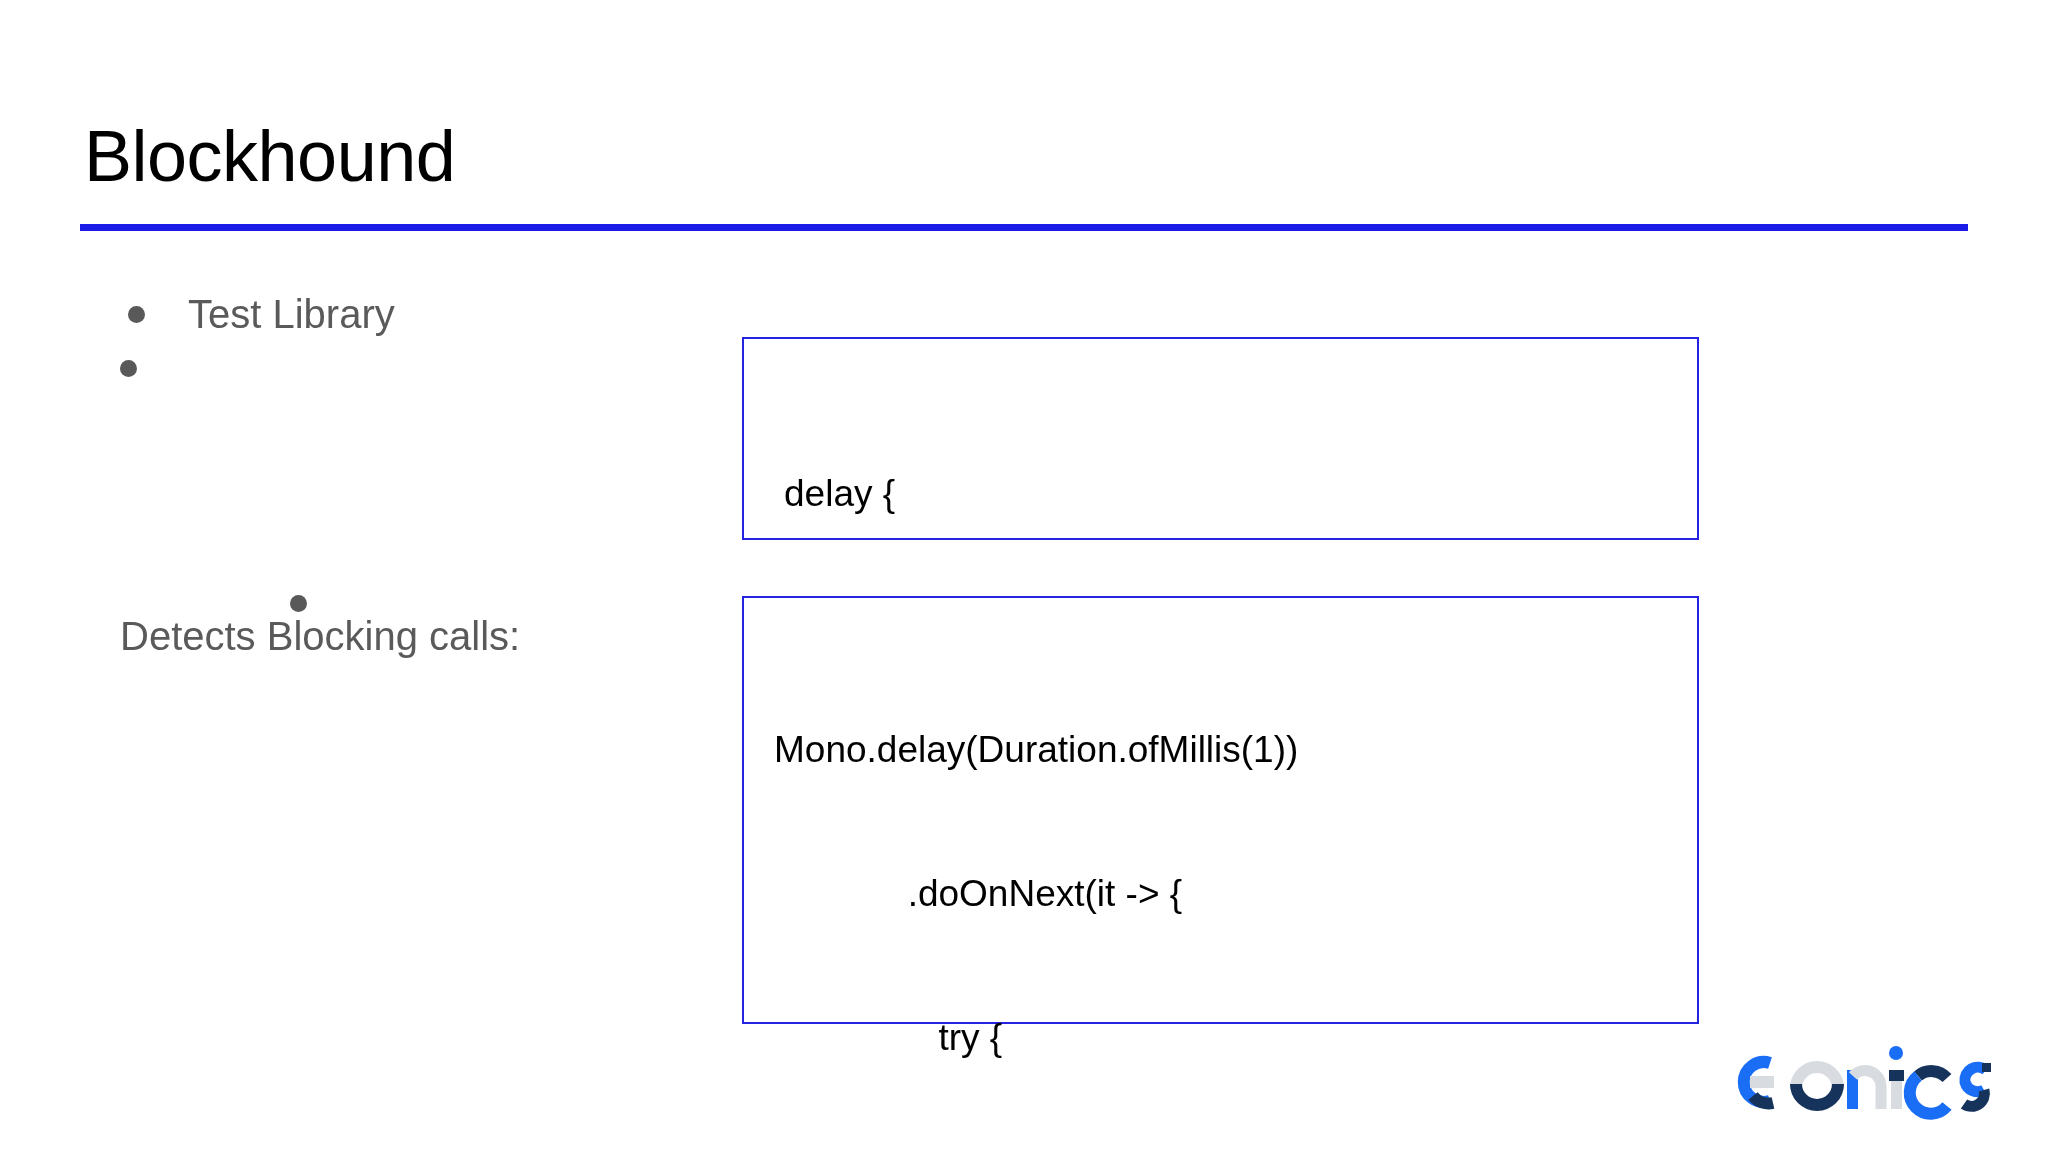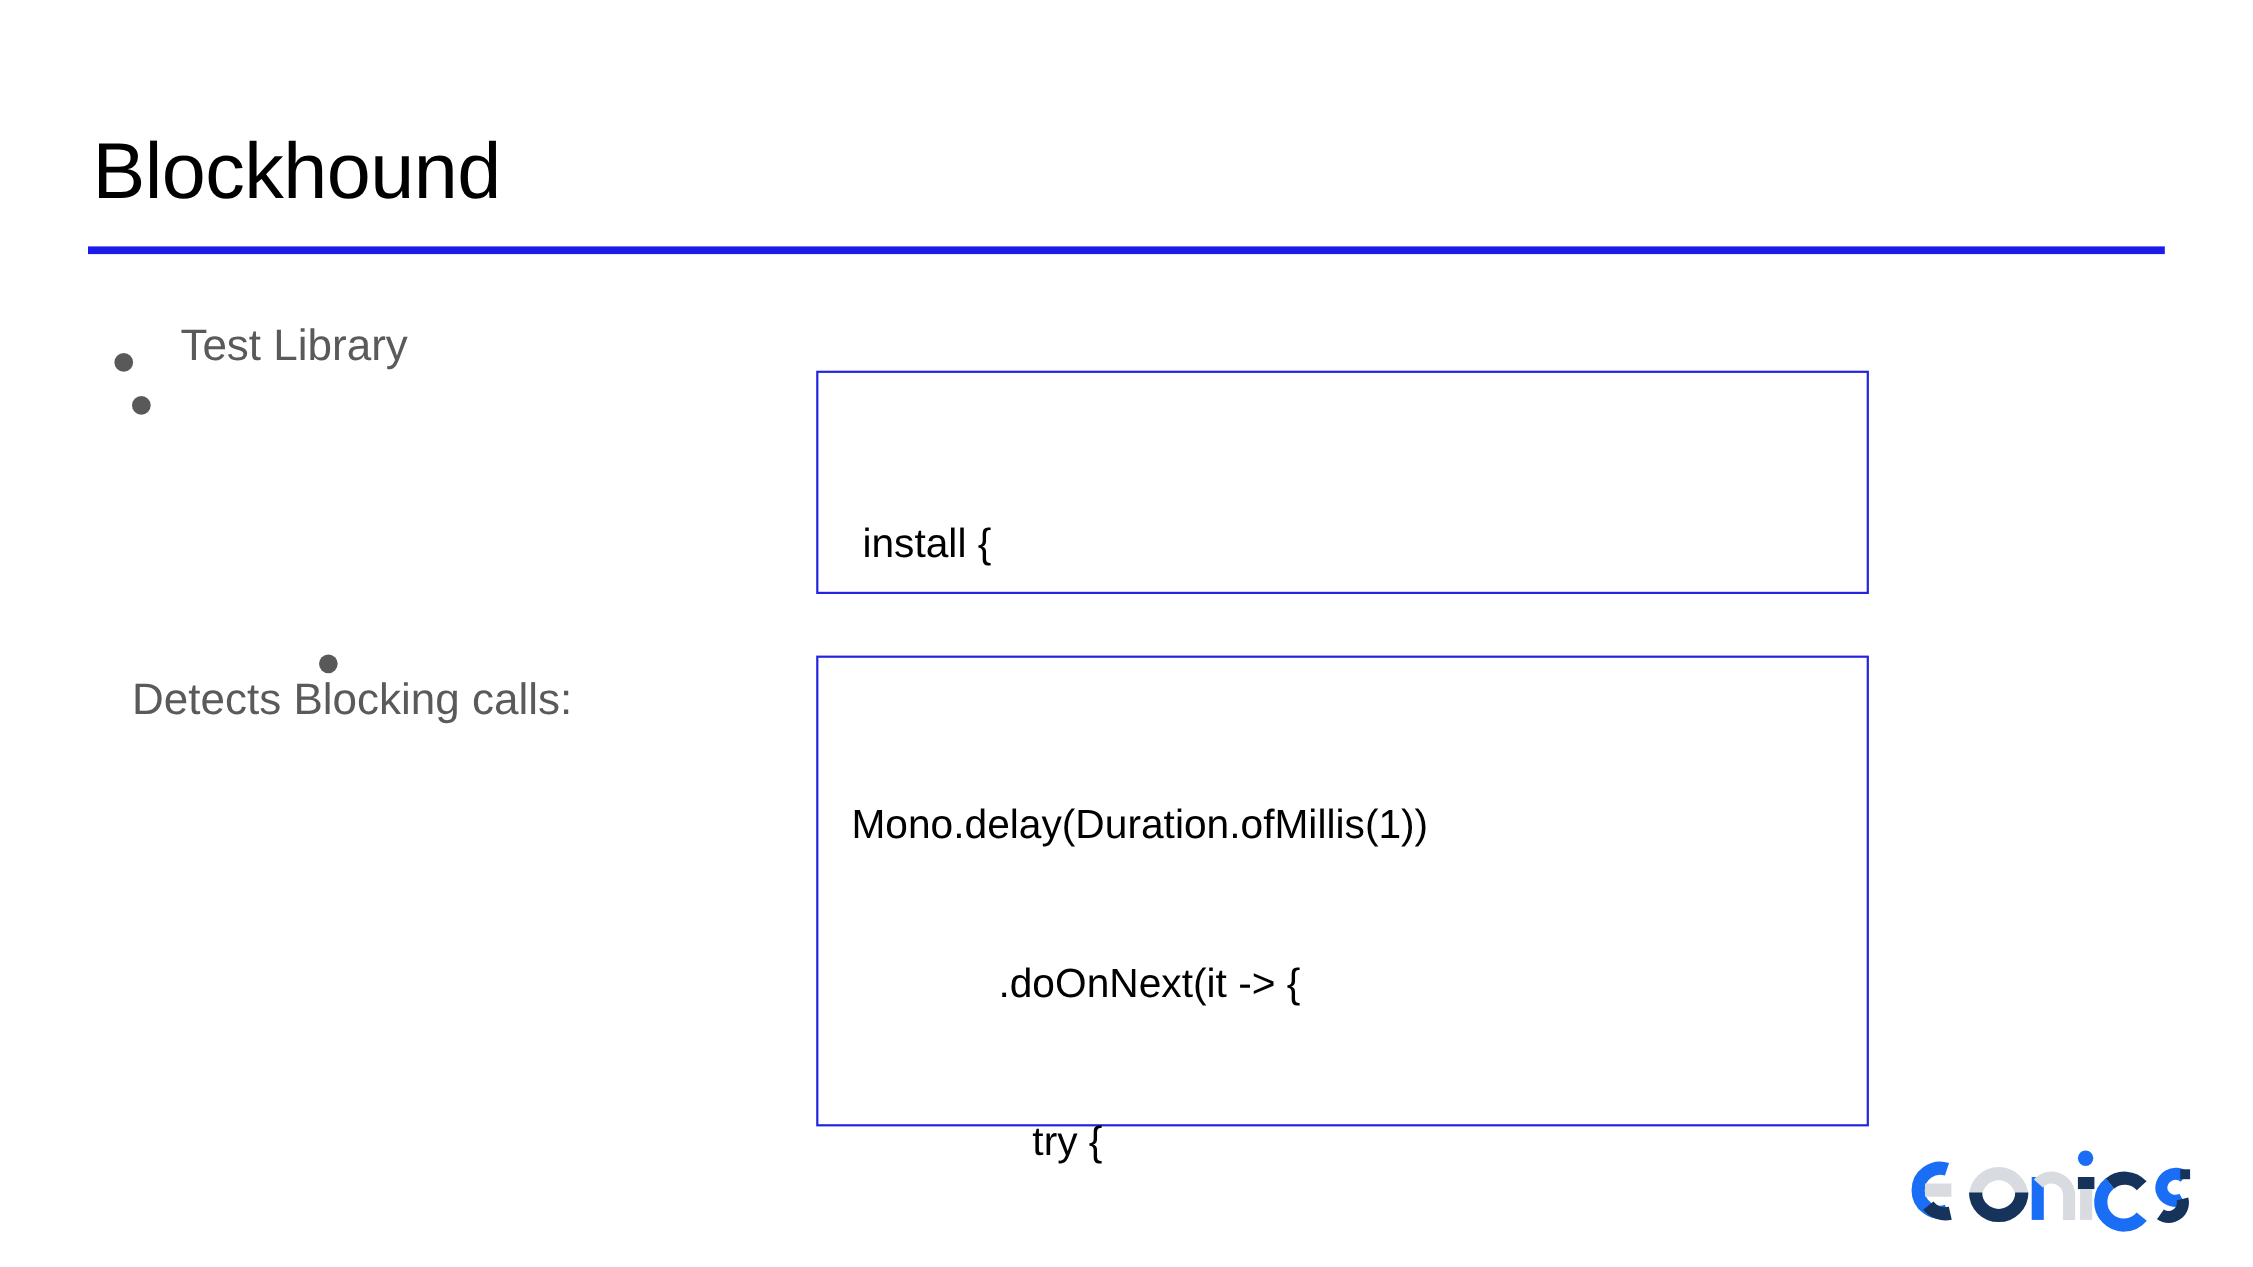--- a/index.html
+++ b/index.html
@@ -59,21 +59,21 @@
     flex: 0 0 auto;
     margin-right: 43px;
   }
   .bullet-text {
     font-size: 40px;
     line-height: 48px;
     color: #5a5a5a;
     font-weight: 400;
   }
 
-  #bullet-row-0 { left: 104px; top: 290px; align-items: flex-end; }
+  #bullet-row-0 { left: 128px; top: 290px; }
   #bullet-row-1 { left: 120px; top: 360px; }
   #bullet-row-2 { left: 120px; top: 595px; flex-direction: column; }
 
   
   .code-box {
     position: absolute;
     border: 2px solid #2424e0;
     background: #ffffff;
     box-sizing: border-box;
     color: #000000;
@@ -131,21 +131,21 @@
   <div class="bullet-row" id="bullet-row-1">
     <span class="bullet-dot"></span>
   </div>
 
   <div class="bullet-row" id="bullet-row-2">
     <span class="bullet-dot"></span>
     <span class="bullet-text">Detects Blocking calls:</span>
   </div>
 
   <div class="code-box" id="code-box-install">
-    <span class="code-line">install {</span>
+    <span class="code-line">delay {</span>
     <span class="code-line">    BlockHound.install();</span>
     <span class="code-line"> }</span>
   </div>
 
   <div class="code-box" id="code-box-detect">
     <span class="code-line">Mono.delay(Duration.ofMillis(1))</span>
     <span class="code-line">             .doOnNext(it -&gt; {</span>
     <span class="code-line">                try {</span>
     
     

